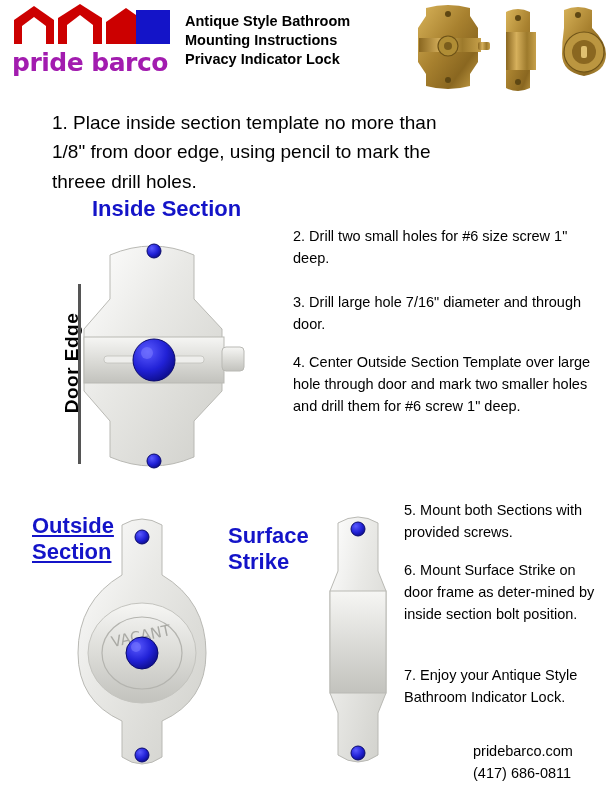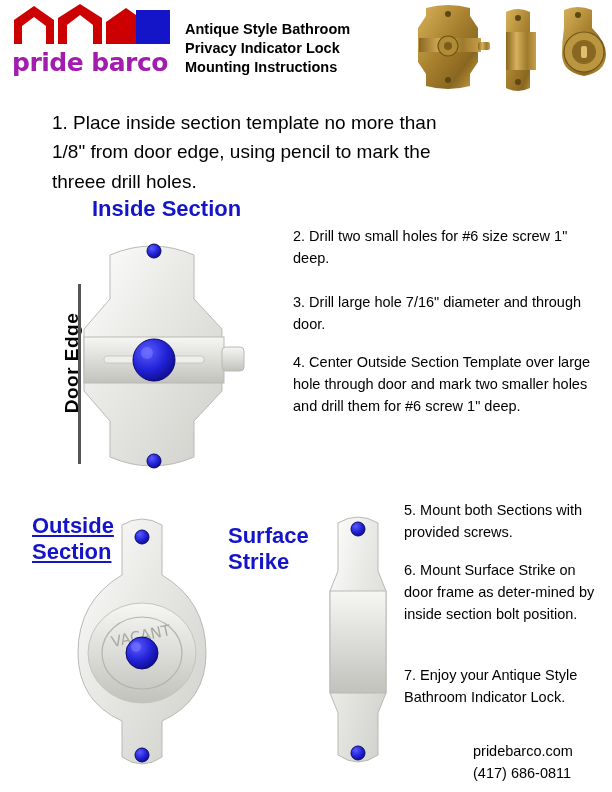--- a/index.html
+++ b/index.html
@@ -48,21 +48,20 @@
   }
 
   .header-title {
     position: absolute;
     left: 185px;
     top: 12px;
     font-size: 14.5px;
     font-weight: bold;
     line-height: 1.32;
     color: #000;
-    margin-top: 8px;
   }
 
   .hw-photos {
     position: absolute;
     left: 418px;
     top: 2px;
     width: 190px;
     height: 96px;
   }
 
@@ -157,22 +156,22 @@
       <polygon points="50,40 50,14 72,0 94,14 94,40" fill="#cc0000"></polygon>
       <polygon points="59,40 59,21 72,11 85,21 85,40" fill="#ffffff"></polygon>
       <polygon points="98,40 98,18 118,4 138,18 138,40" fill="#cc0000"></polygon>
       <rect x="128" y="6" width="34" height="34" fill="#1414c8"></rect>
     </svg>
     <div class="logo-text">pride barco</div>
   </div>
 
   <div class="header-title">
     <div>Antique Style Bathroom</div>
+    <div>Mounting Instructions</div>
     <div>Privacy Indicator Lock</div>
-    <div>Mounting Instructions</div>
   </div>
 
   <svg class="hw-photos" viewBox="0 0 190 96">
     <defs>
       <linearGradient id="brass" x1="0" y1="0" x2="1" y2="1">
         <stop offset="0%" stop-color="#d9b45a"></stop>
         <stop offset="45%" stop-color="#a8812f"></stop>
         <stop offset="75%" stop-color="#8a6720"></stop>
         <stop offset="100%" stop-color="#c9a349"></stop>
       </linearGradient>

